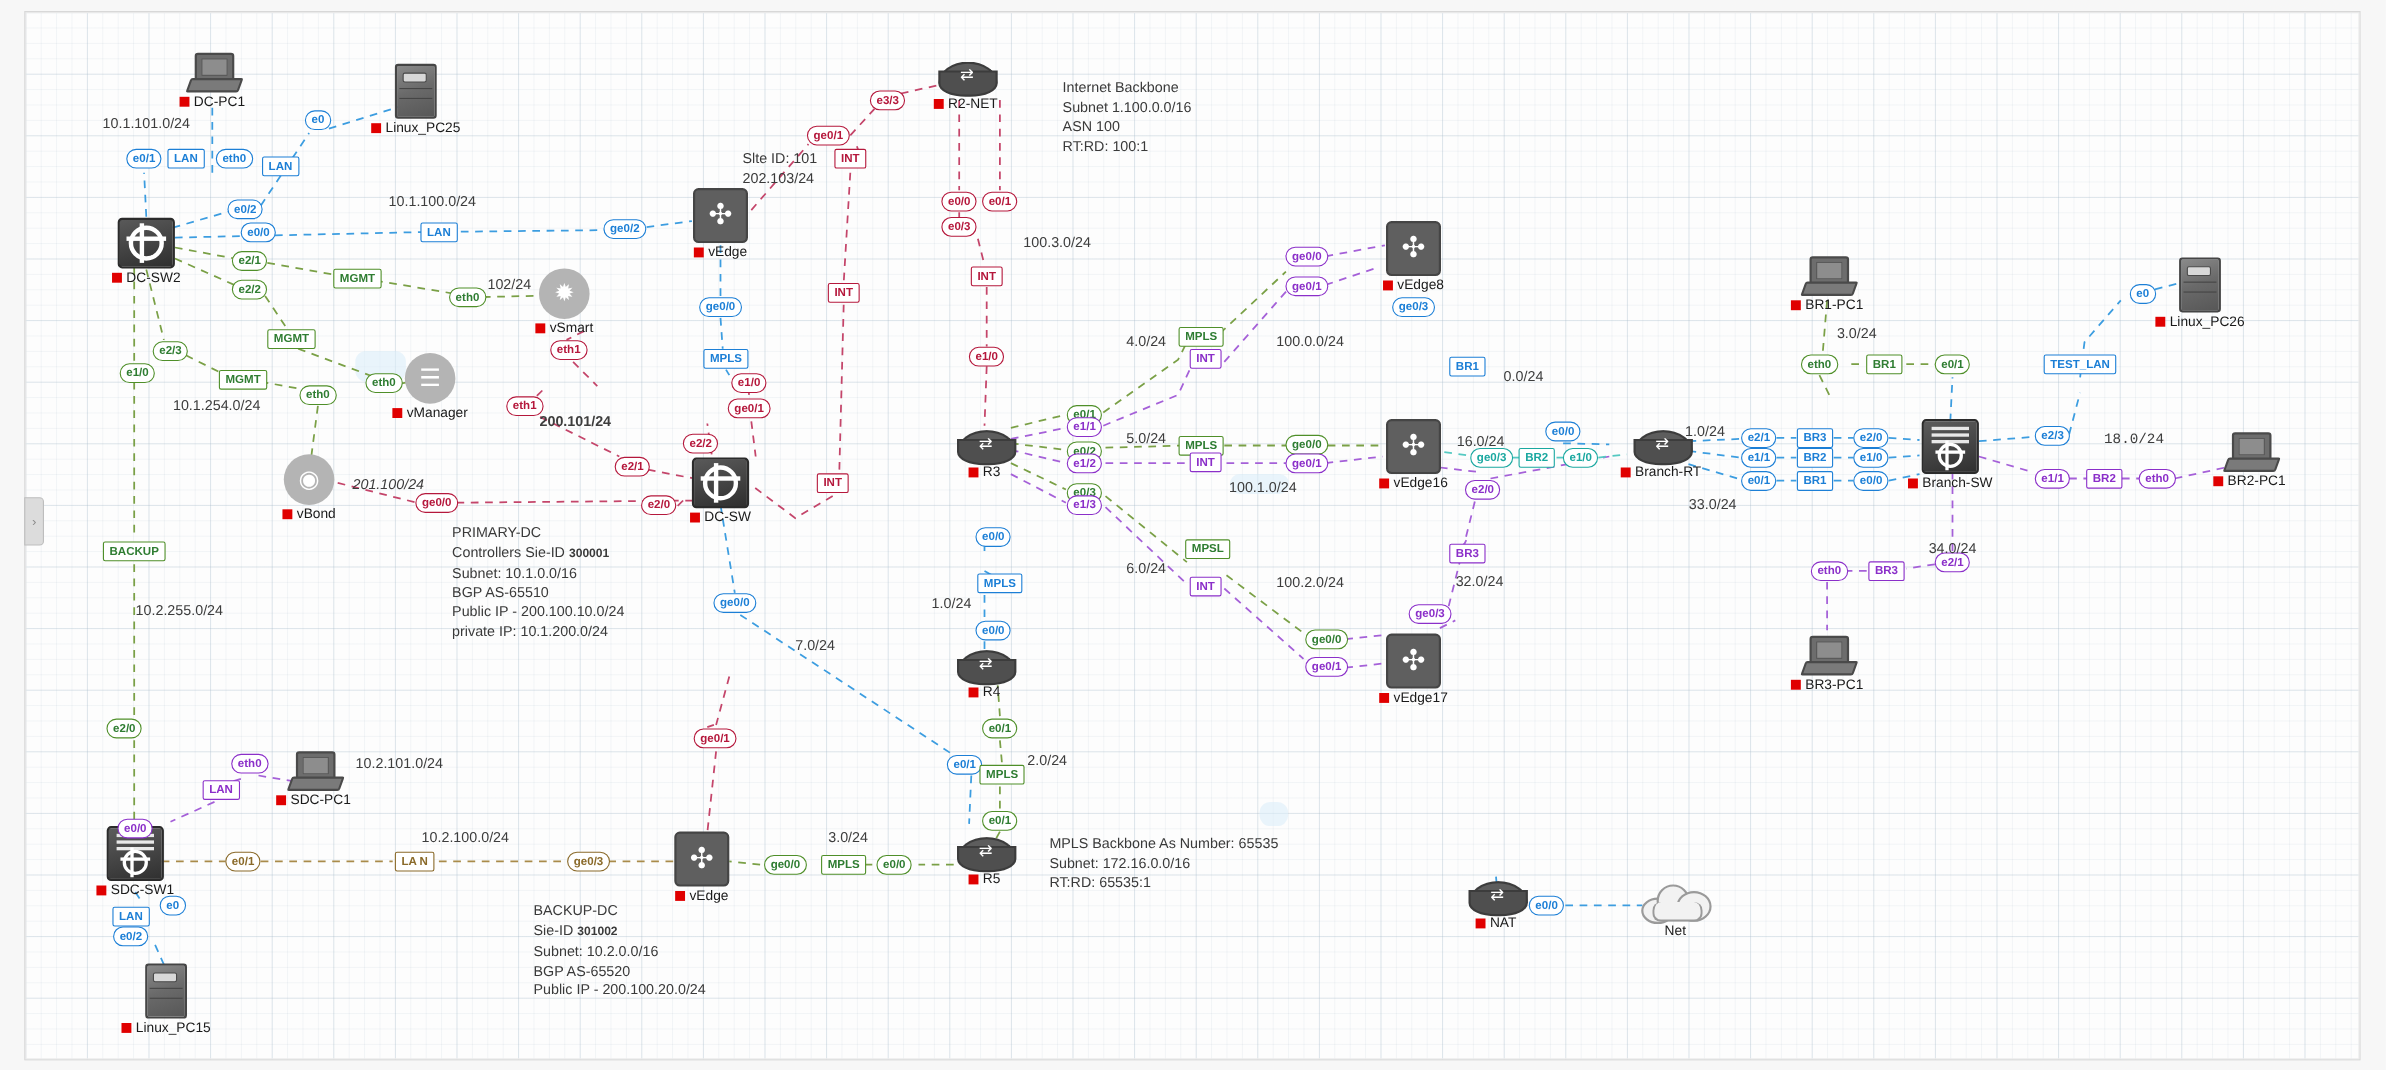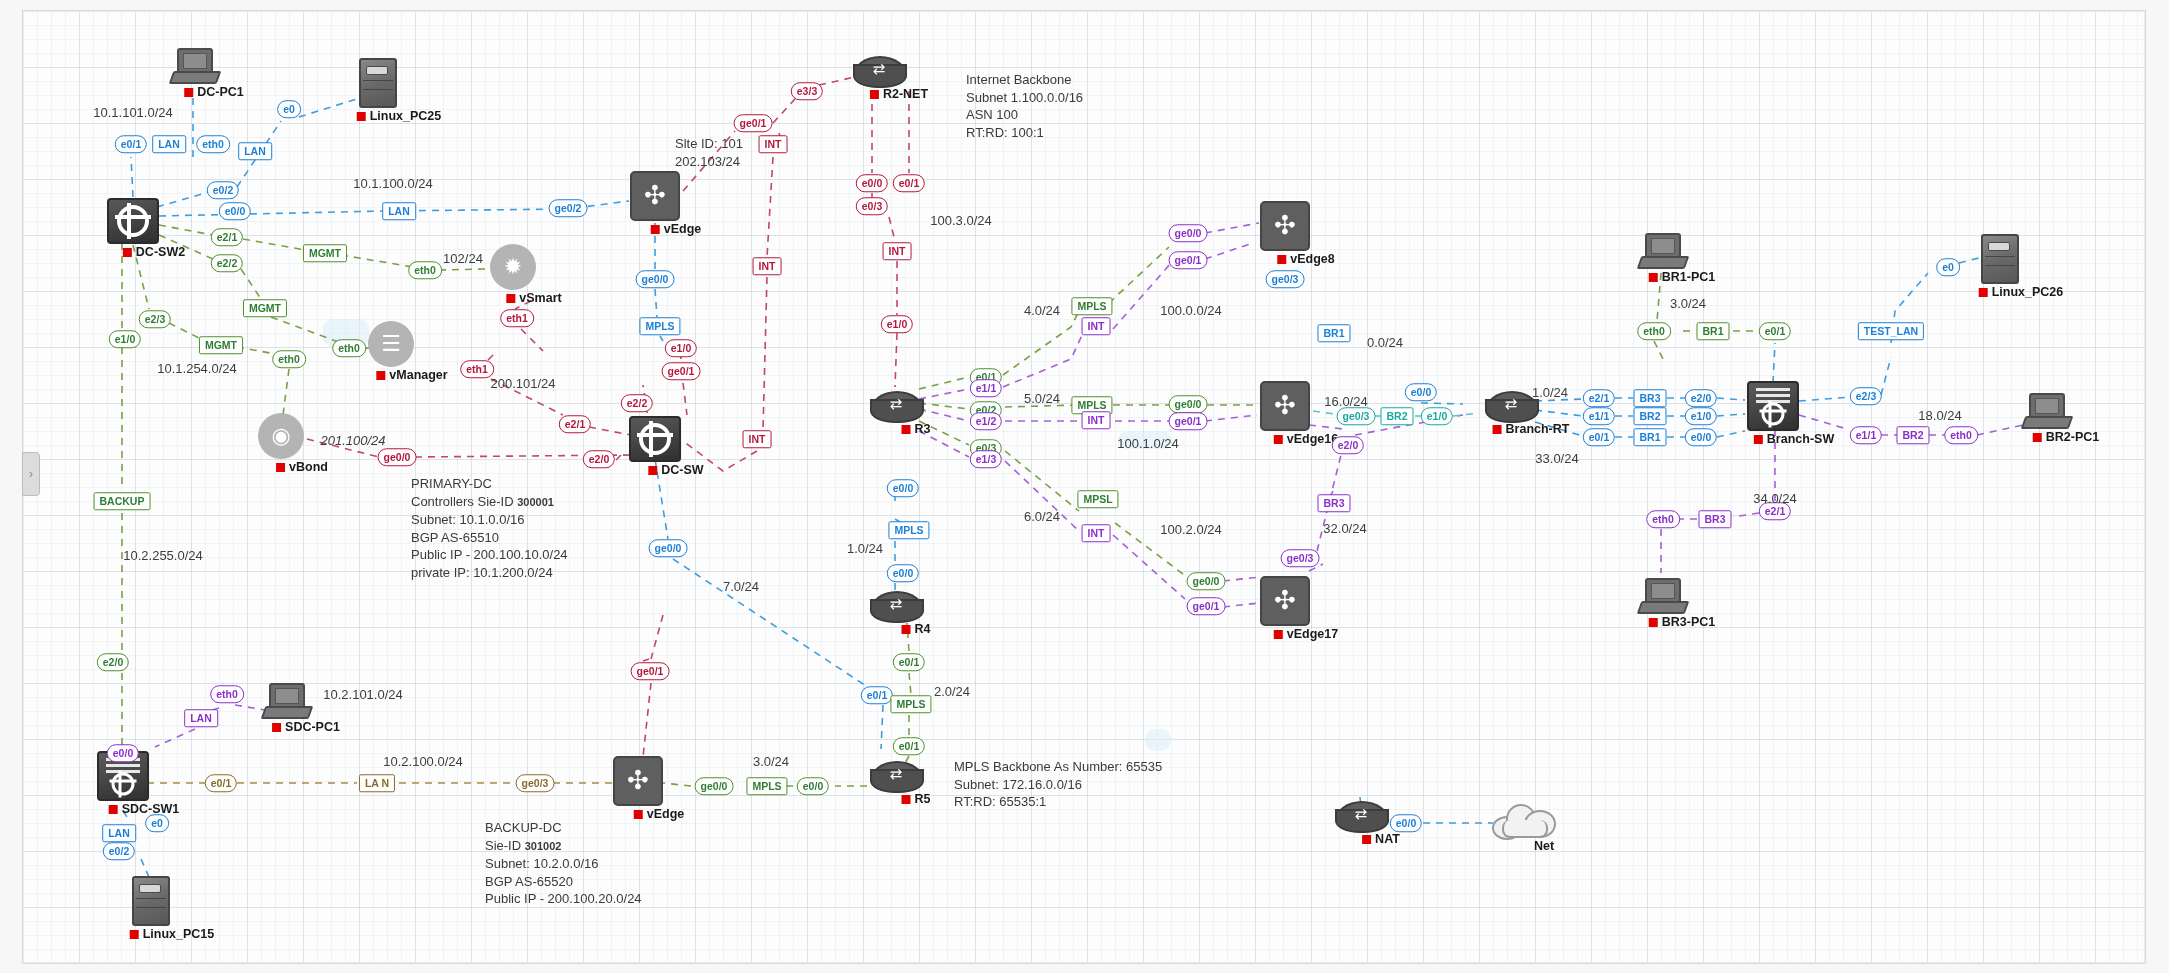--- a/index.html
+++ b/index.html
@@ -13,22 +13,22 @@
             linear-gradient(to bottom,rgba(170,190,205,.30) 1px,transparent 1px),
             linear-gradient(to right,rgba(170,190,205,.14) 1px,transparent 1px),
             linear-gradient(to bottom,rgba(170,190,205,.14) 1px,transparent 1px);
           background-size:56px 56px,56px 56px,14px 14px,14px 14px;
           border:1px solid #d8d8d8;
           box-shadow:0 0 0 1px #ececec inset;}
   #edges{position:absolute;left:0;top:0;width:2122px;height:952px;pointer-events:none;}
 
   .node{position:absolute;transform:translate(-50%,-50%);}
   .node .cap{position:absolute;left:50%;top:100%;transform:translateX(-50%);
-             white-space:nowrap;font-size:12.5px;font-weight:bold;color:#1a1a1a;
-             display:flex;align-items:center;gap:4px;margin-top:1px;margin-left:21px;}
+             white-space:nowrap;font-size:12.5px;font-weight:normal;color:#1a1a1a;
+             display:flex;align-items:center;gap:4px;margin-top:1px;}
   .node .cap .led{width:9px;height:9px;background:#e00000;display:inline-block;flex:0 0 auto;}
 
   
   .g-pc{width:44px;height:36px;position:relative;}
   .g-pc .mon{position:absolute;left:6px;top:0;width:32px;height:24px;background:#6d6d6d;
              border:2px solid #4a4a4a;border-radius:3px;}
   .g-pc .mon:after{content:"";position:absolute;left:4px;top:3px;right:4px;bottom:5px;
              background:#8d8d8d;border:1px solid #555;}
   .g-pc .base{position:absolute;left:0;bottom:0;width:44px;height:9px;background:#7a7a7a;
              border:2px solid #4a4a4a;border-radius:2px;transform:skewX(-20deg);}
@@ -649,21 +649,21 @@
         <div class="lbl pill c-purple" style="left: 1752px; top: 500px;">e2/1</div>
         <div class="lbl rect c-purple" style="left: 1692px; top: 508px;">BR3</div>
         <div class="lbl pill c-purple" style="left: 1640px; top: 508px;">eth0</div>
         <div class="lbl pill c-blue" style="left: 1383px; top: 812px;">e0/0</div>
       </div>
     <div id="subnets">
         <div class="subnet" style="left: 110px; top: 101px;">10.1.101.0/24</div>
         <div class="subnet" style="left: 370px; top: 172px;">10.1.100.0/24</div>
         <div class="subnet" style="left: 440px; top: 247px;">102/24</div>
         <div class="subnet" style="left: 174px; top: 357px;">10.1.254.0/24</div>
-        <div class="subnet" style="left: 500px; top: 372px;">200.101/24</div>
+        <div class="subnet" style="left: 500px; top: 372px; font-weight: bold;">200.101/24</div>
         <div class="subnet" style="left: 330px; top: 429px; font-style: italic;">201.100/24</div>
         <div class="subnet" style="left: 140px; top: 544px;">10.2.255.0/24</div>
         <div class="subnet" style="left: 340px; top: 683px;">10.2.101.0/24</div>
         <div class="subnet" style="left: 400px; top: 750px;">10.2.100.0/24</div>
         <div class="subnet" style="left: 748px; top: 750px;">3.0/24</div>
         <div class="subnet" style="left: 929px; top: 680px;">2.0/24</div>
         <div class="subnet" style="left: 842px; top: 537px;">1.0/24</div>
         <div class="subnet" style="left: 718px; top: 575px;">7.0/24</div>
         <div class="subnet" style="left: 938px; top: 209px;">100.3.0/24</div>
         <div class="subnet" style="left: 1019px; top: 299px;">4.0/24</div>
@@ -672,21 +672,21 @@
         <div class="subnet" style="left: 1168px; top: 299px;">100.0.0/24</div>
         <div class="subnet" style="left: 1125px; top: 432px;">100.1.0/24</div>
         <div class="subnet" style="left: 1168px; top: 518px;">100.2.0/24</div>
         <div class="subnet" style="left: 1362px; top: 331px;">0.0/24</div>
         <div class="subnet" style="left: 1323px; top: 390px;">16.0/24</div>
         <div class="subnet" style="left: 1322px; top: 517px;">32.0/24</div>
         <div class="subnet" style="left: 1527px; top: 381px;">1.0/24</div>
         <div class="subnet" style="left: 1534px; top: 447px;">33.0/24</div>
         <div class="subnet" style="left: 1752px; top: 487px;">34.0/24</div>
         <div class="subnet" style="left: 1665px; top: 292px;">3.0/24</div>
-        <div class="subnet" style="left: 1917px; top: 404px;">18.0/24</div>
+        <div class="subnet" style="left: 1917px; top: 388px; font-family: Liberation Mono, monospace;">18.0/24</div>
       </div>
     <div id="notes">
         <div class="note" style="left: 652px; top: 124px;"><div>Slte ID: 101</div><div>202.103/24</div></div>
         <div class="note" style="left: 943px; top: 60px;"><div>Internet Backbone</div><div>Subnet 1.100.0.0/16</div><div>ASN 100</div><div>RT:RD: 100:1</div></div>
         <div class="note" style="left: 388px; top: 464px;"><div>PRIMARY-DC</div><div>Controllers Sie-ID <span class="sid">300001</span></div><div>Subnet: 10.1.0.0/16</div><div>BGP AS-65510</div><div>Public IP - 200.100.10.0/24</div><div>private IP: 10.1.200.0/24</div></div>
         <div class="note" style="left: 462px; top: 808px;"><div>BACKUP-DC</div><div>Sie-ID <span class="sid">301002</span></div><div>Subnet: 10.2.0.0/16</div><div>BGP AS-65520</div><div>Public IP - 200.100.20.0/24</div></div>
         <div class="note" style="left: 931px; top: 747px;"><div>MPLS Backbone As Number: 65535</div><div>Subnet: 172.16.0.0/16</div><div>RT:RD: 65535:1</div></div>
       </div>
 
   </div>

